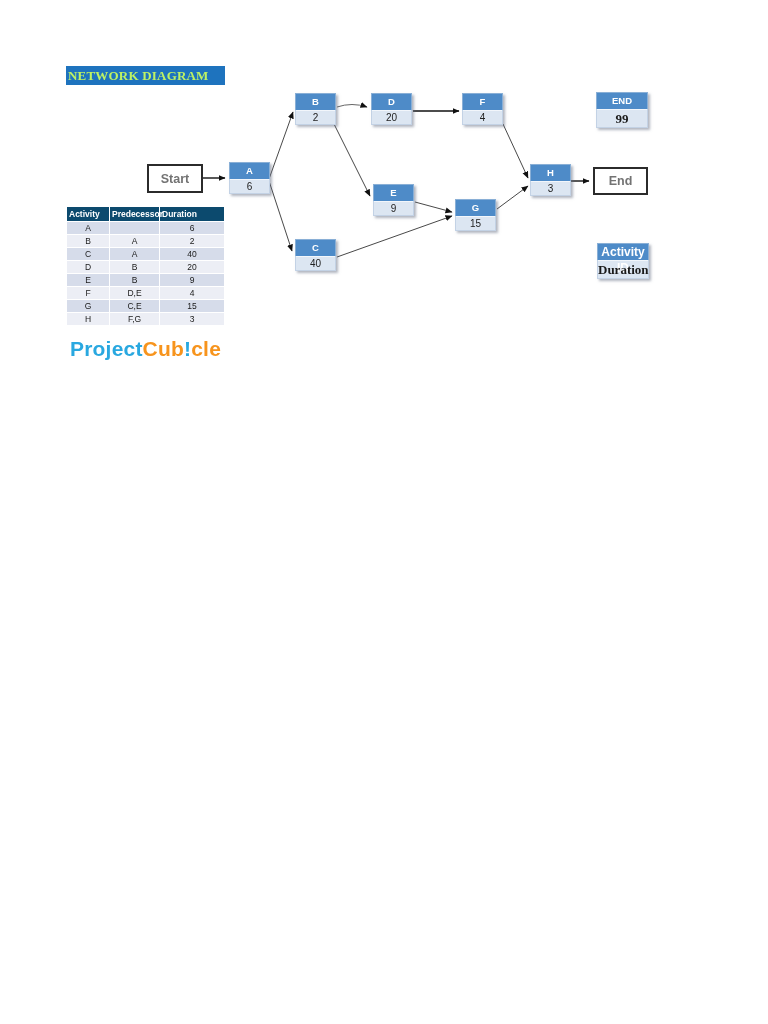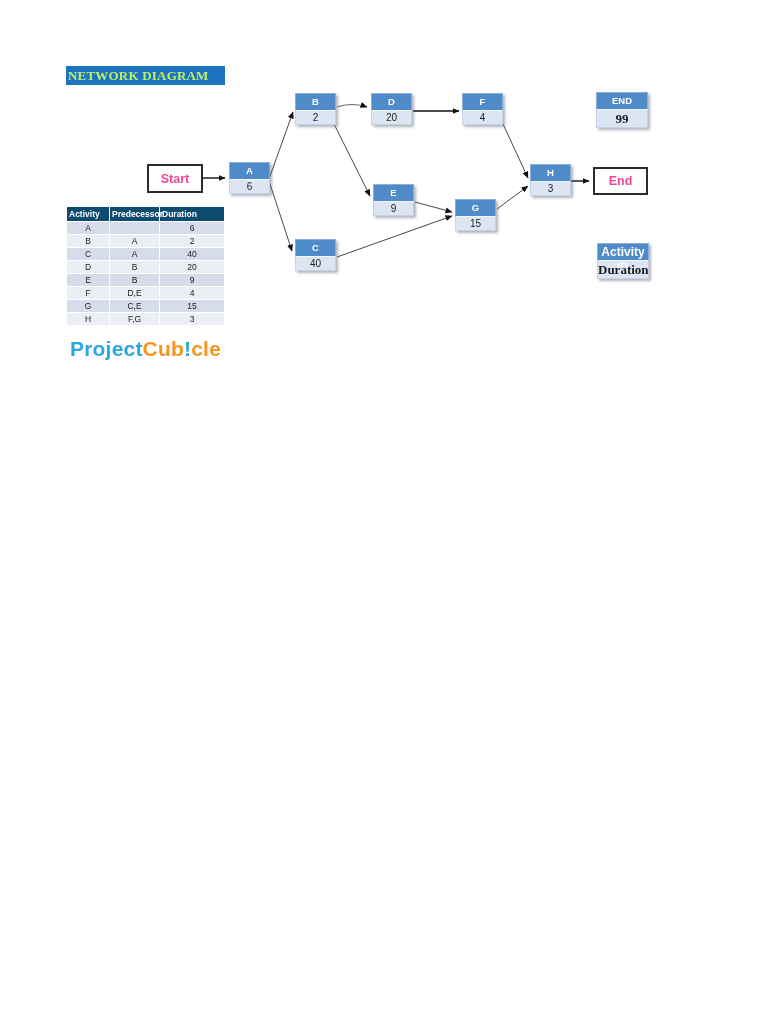--- a/index.html
+++ b/index.html
@@ -23,21 +23,21 @@
   .anode .bd{background:#DCE6F2;color:#222;font-size:10px;height:13px;line-height:13px;
              border:1px solid #C3D2E5;border-top:none;}
   .anode.wide{width:52px;}
   .anode.wide .bd{height:17px;line-height:17px;font-size:13px;font-weight:bold;color:#1a1a1a;font-family:Liberation Serif, serif;}
   .legend-node .hd{font-size:12px;}
   .legend-node .bd{font-size:8.5px;height:15px;line-height:15px;color:#444;}
 
   
   .term-box{position:absolute;background:#fff;border:2px solid #2b2b2b;z-index:2;
             display:flex;align-items:center;justify-content:center;
-            font-size:12.5px;font-weight:bold;color:#ec4899;box-sizing:border-box;}
+            font-size:12.5px;font-weight:bold;color:#737373;box-sizing:border-box;}
 
   
   .atable{position:absolute;left:66px;top:206px;width:158px;border-collapse:collapse;
           table-layout:fixed;font-size:8.5px;z-index:2;}
   .atable th{background:#0c4a6e;color:#fff;font-weight:bold;text-align:left;
              padding:2px 2px;border:1px solid #fff;height:9px;}
   .atable td{text-align:center;padding:1px 2px;border:1px solid #fff;color:#1a1a1a;height:9px;}
   .atable tr.odd td{background:#D6DCEA;}
   .atable tr.even td{background:#ECEEF5;}
   .col-activity{width:43px;}

